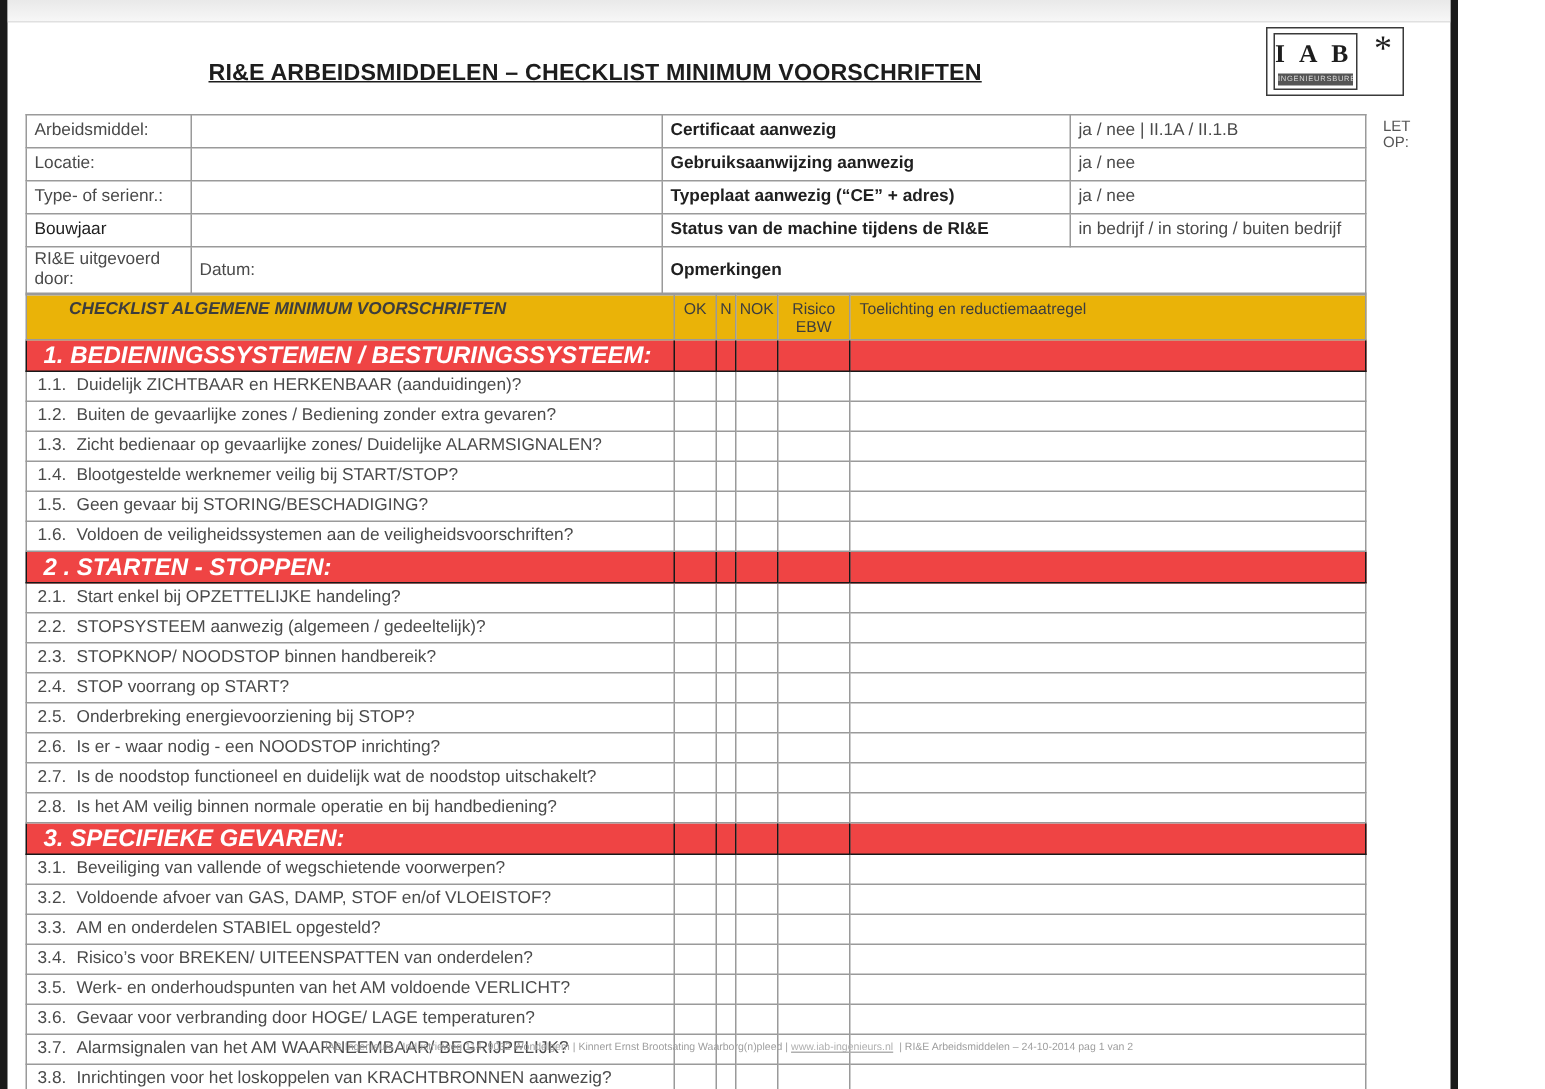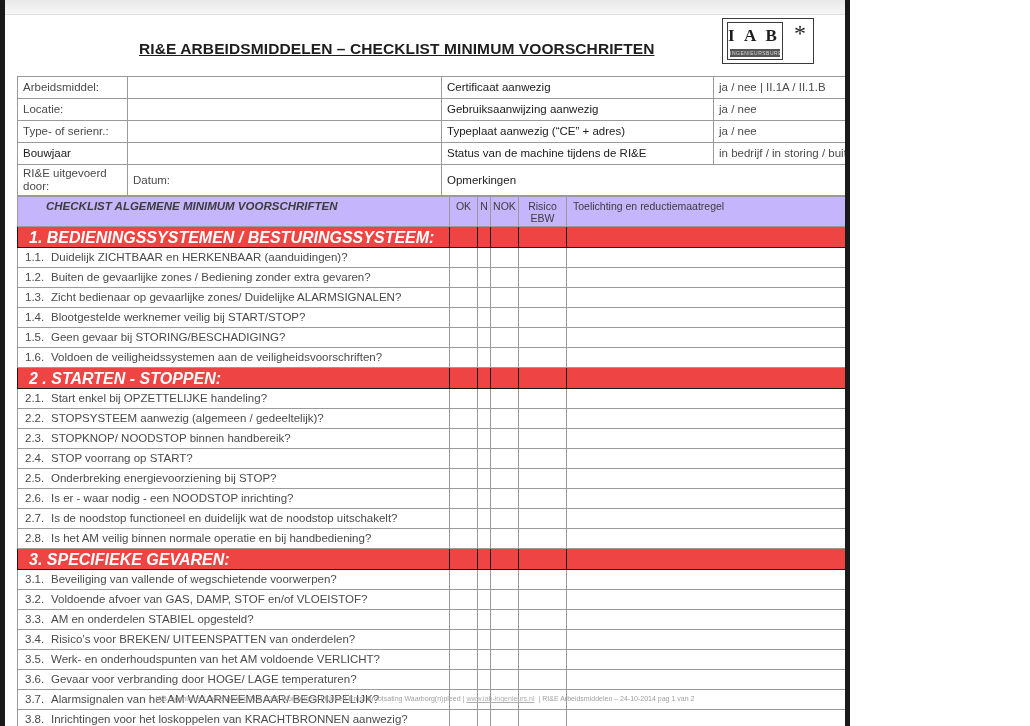--- a/index.html
+++ b/index.html
@@ -11,21 +11,21 @@
     width: 1030px;
     height: 726px;
     overflow: hidden;
     font-family: "Liberation Sans", sans-serif;
     color: #444444;
   }
 
   
   #page {
     position: relative;
-    width: 850px;
+    width: 972px;
     height: 726px;
     box-sizing: border-box;
     border-left: 5px solid #1a1a1a;
     border-right: 5px solid #1a1a1a;
     background: #ffffff;
     overflow: hidden;
   }
   #topstrip {
     position: absolute;
     top: 0; left: 0; right: 0;
@@ -128,21 +128,21 @@
   
   .infowrap {
     position: relative;
     display: flex;
     align-items: flex-start;
   }
   .infotable { width: 893px; border-radius: 14px; }
   .infotable td.lbl      { width: 110px; font-size: 11.5px; }
   .infotable td.lbl-b    { width: 110px; font-weight: normal; color: #202020; }
   .infotable td.blank    { }
-  .infotable td.q        { width: 272px; font-weight: normal; color: #202020; }
+  .infotable td.q        { width: 272px; font-weight: bold; color: #202020; }
   .infotable td.ans      { width: 197px; }
   .letop {
     width: 125px;
     padding-left: 11px;
     padding-top: 3px;
     font-size: 10px;
     line-height: 11px;
     color: #555555;
     box-sizing: border-box;
   }
@@ -151,21 +151,21 @@
   .checklist { margin-top: 0; width: 893px; }
   .checklist td { height: 20px; }
   col.c-item  { width: 432px; }
   col.c-ok    { width: 28px; }
   col.c-n     { width: 13px; }
   col.c-nok   { width: 28px; }
   col.c-risk  { width: 48px; }
   col.c-note  { width: 344px; }
 
   tr.hdr td {
-    background: #c4b5fd;
+    background: #eab308;
     color: #3d3d3d;
     font-size: 11px;
     height: 28px;
     vertical-align: top;
     padding-top: 3px;
   }
   tr.hdr td.h-item {
     font-style: italic;
     font-weight: bold;
     padding-left: 28px;

